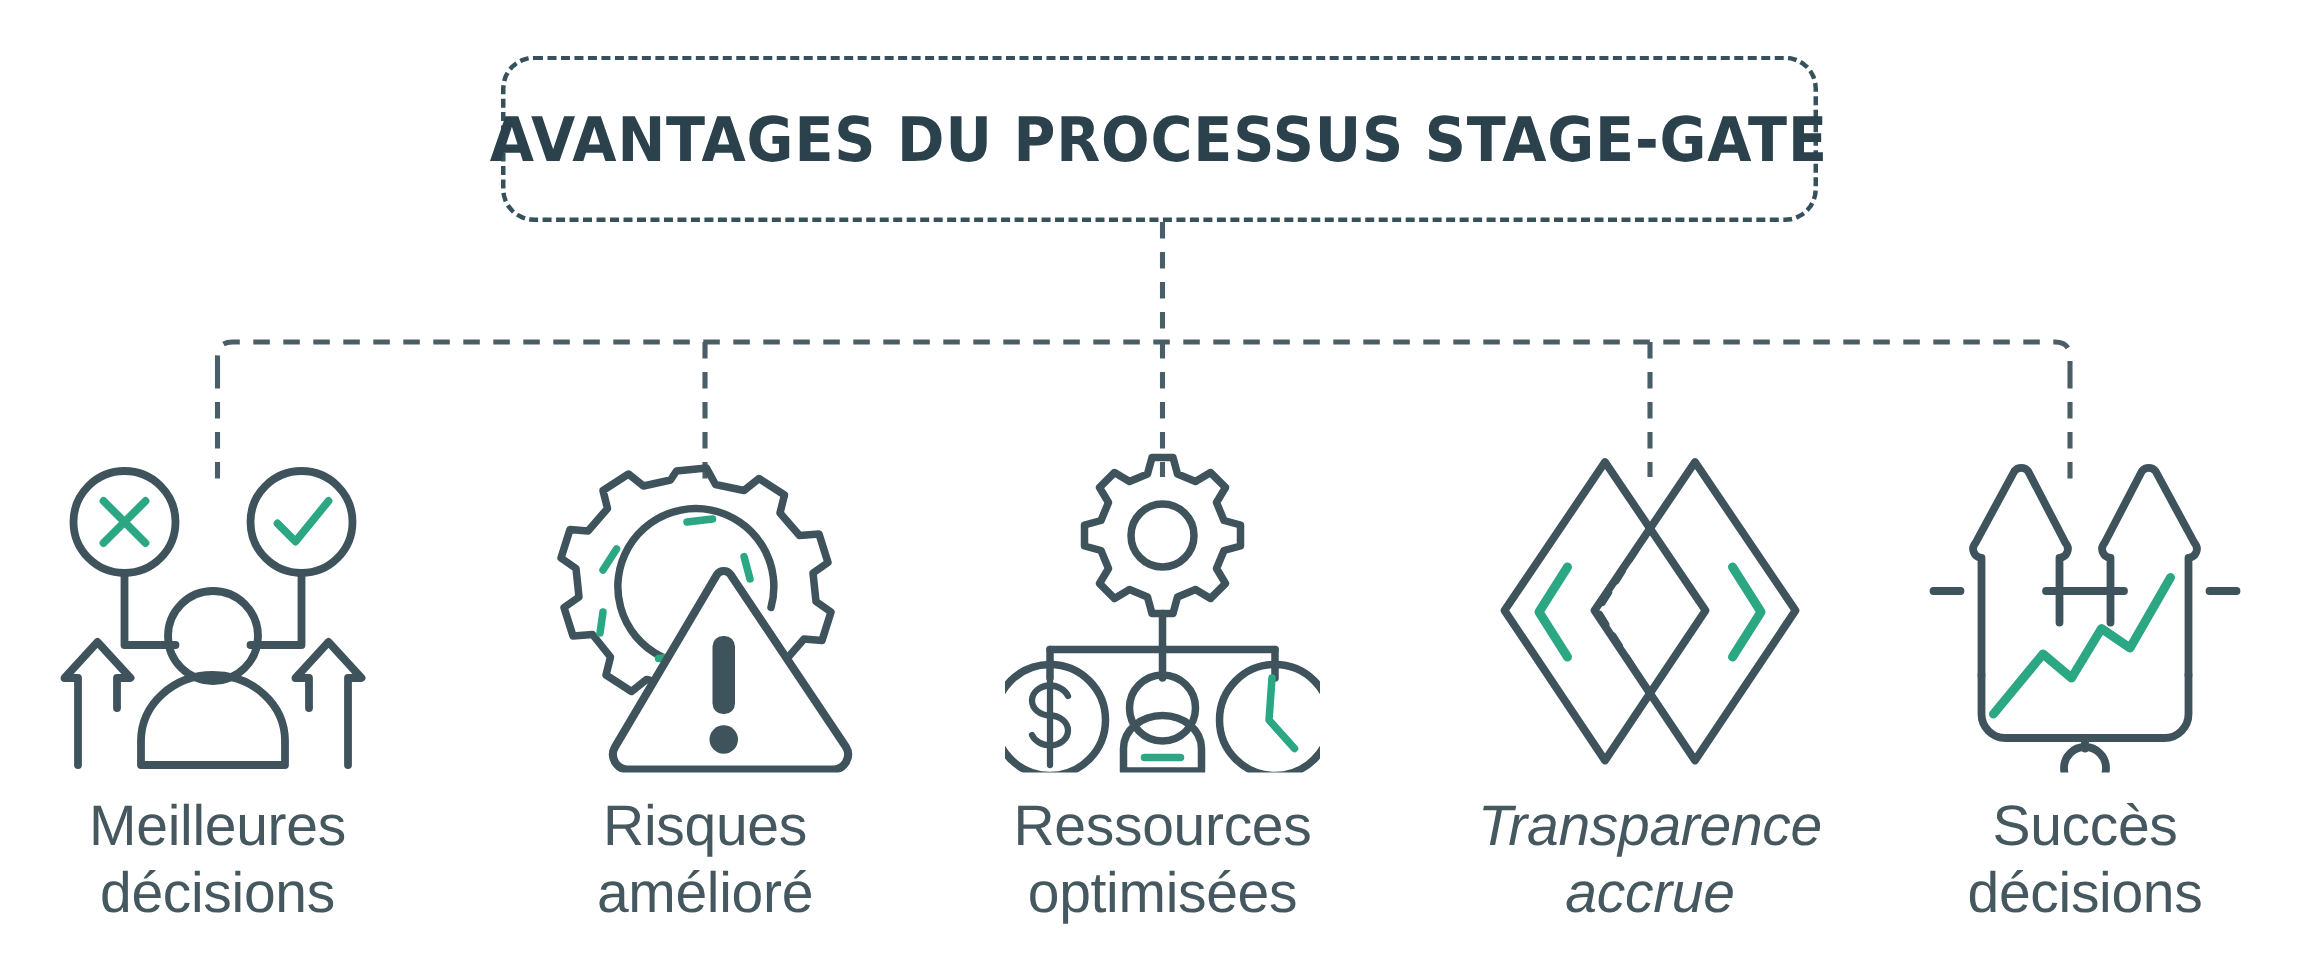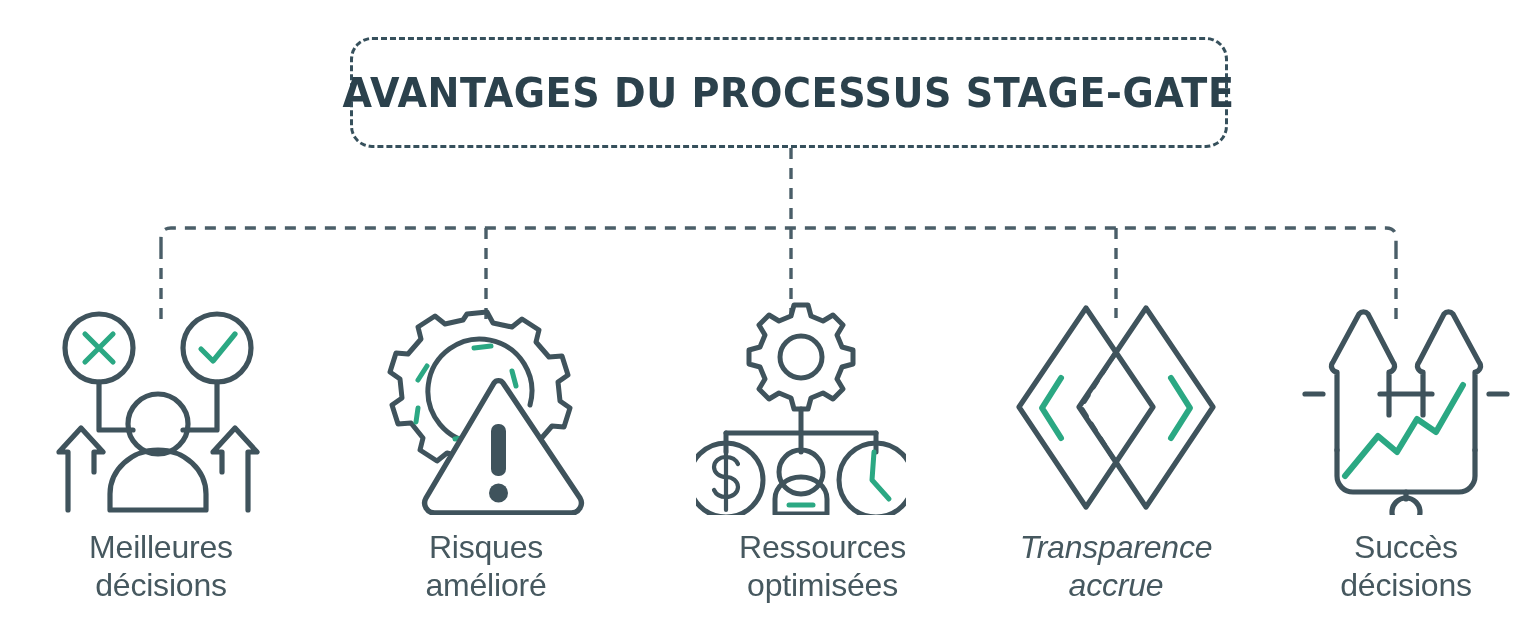--- a/index.html
+++ b/index.html
@@ -4,21 +4,21 @@
 <title>Avantages du processus Stage-Gate</title>
 <style>
   html,body{margin:0;padding:0;}
   body{
     width:1536px;height:640px;
     background:#ffffff;
     font-family:"Liberation Sans","DejaVu Sans",sans-serif;
     overflow:hidden;
     position:relative;
   }
-  #stage{position:absolute;left:16px;top:0;width:1264px;height:640px;}
+  #stage{position:absolute;left:0;top:0;width:1264px;height:640px;}
 
   
   .title-box{
     position:absolute;
     left:334px;top:37px;width:878px;height:111px;
     border:3px dashed #36505C;
     border-radius:22px;
     box-sizing:border-box;
     display:flex;align-items:center;justify-content:center;
   }
@@ -40,21 +40,21 @@
   .col{
     position:absolute;
     top:300px;
     width:230px;
     margin-left:-115px;
     display:flex;flex-direction:column;align-items:center;
   }
   .icon-wrap{width:210px;height:215px;display:flex;align-items:center;justify-content:center;}
   .label{
     margin-top:14px;
-    font-size:32px;
+    font-size:38px;
     line-height:1.18;
     color:#46585F;
     text-align:center;
     font-family:"Liberation Sans","DejaVu Sans",sans-serif;
     white-space:pre-line;
     letter-spacing:-0.2px;
   }
 </style>
 </head>
 <body>
@@ -140,21 +140,21 @@
         <g fill="#3F535C">
           <rect x="110" y="124" width="15" height="52" rx="7"></rect>
           <circle cx="117.5" cy="193" r="9.5"></circle>
         </g>
       </svg>
     </div>
     <div class="label">Risques
 amélioré</div>
   </div>
 
-  <div class="col" style="left:775px;align-items:flex-end;">
+  <div class="col" style="left:775px;">
     <div class="icon-wrap">
       <svg viewBox="0 0 210 215" width="210" height="215" xmlns="http://www.w3.org/2000/svg">
         <g fill="none" stroke="#3F535C" stroke-width="5" stroke-linecap="round" stroke-linejoin="round">
 
           <path d="M98,5 L112,5 L115,16 L127,21 L137,15 L147,25 L141,35 L146,47 L157,50 L157,64
                    L146,67 L141,79 L147,89 L137,99 L127,93 L115,98 L112,109 L98,109 L95,98 L83,93
                    L73,99 L63,89 L69,79 L64,67 L53,64 L53,50 L64,47 L69,35 L63,25 L73,15 L83,21
                    L95,16 Z"></path>
           <circle cx="105" cy="57" r="21"></circle>
 

